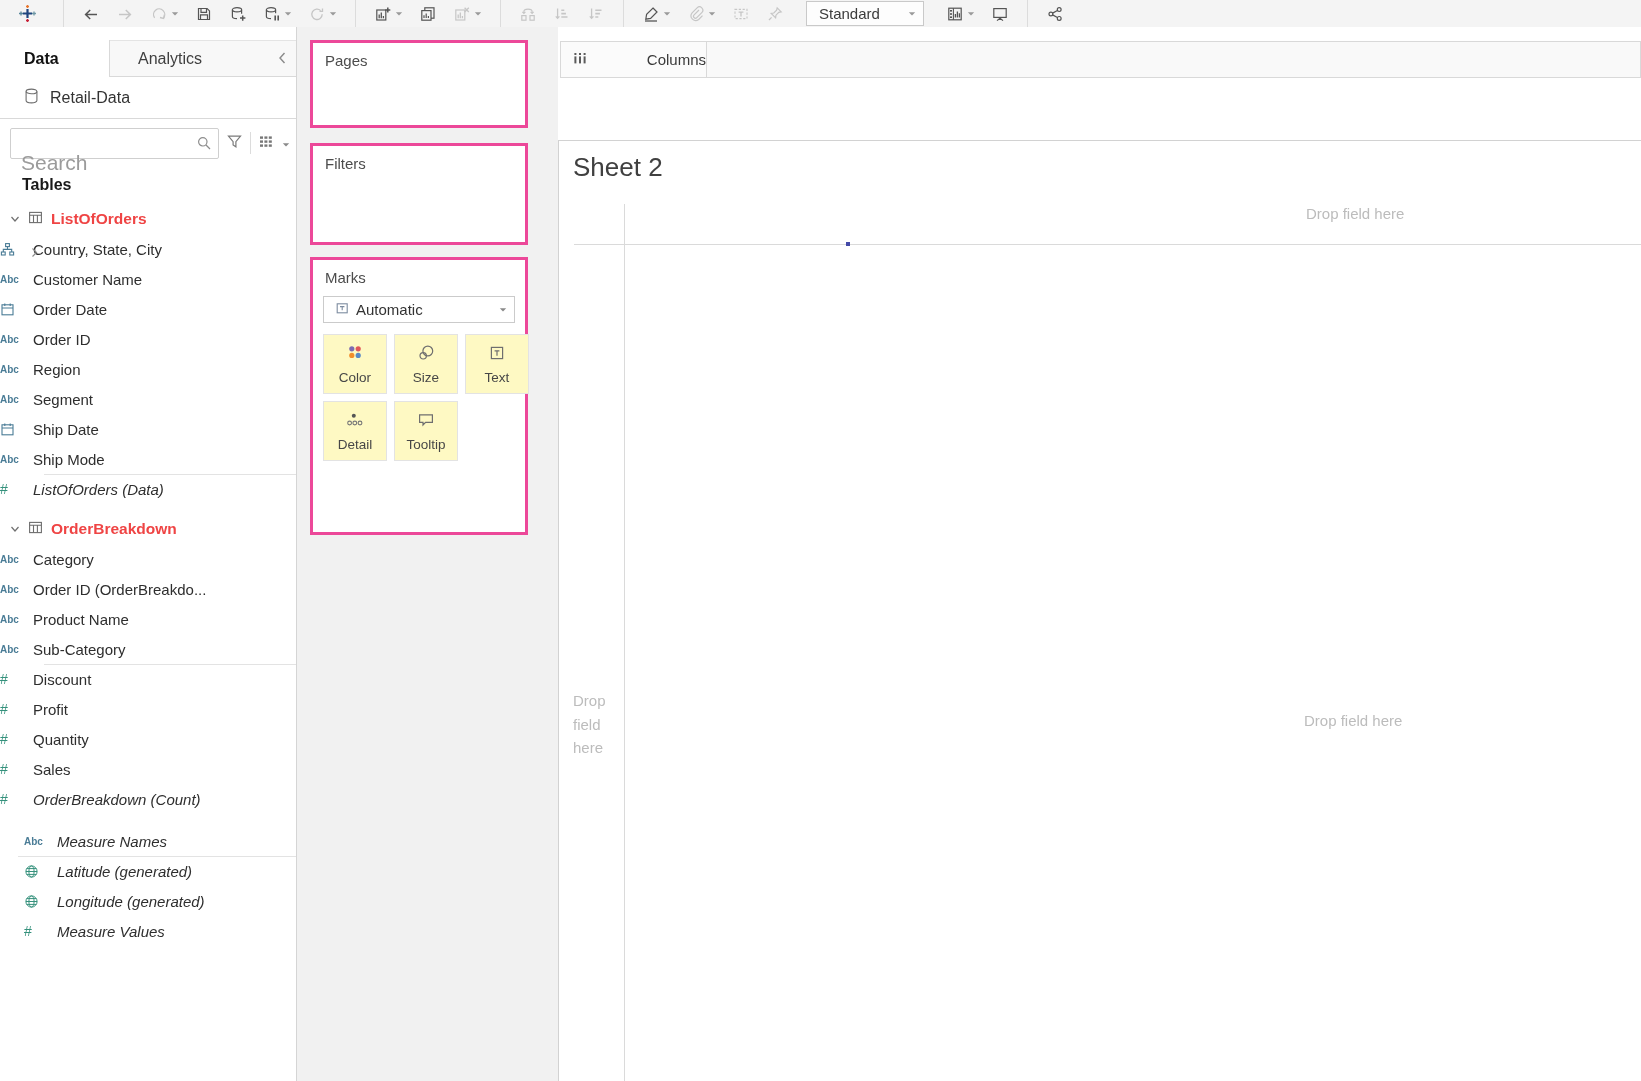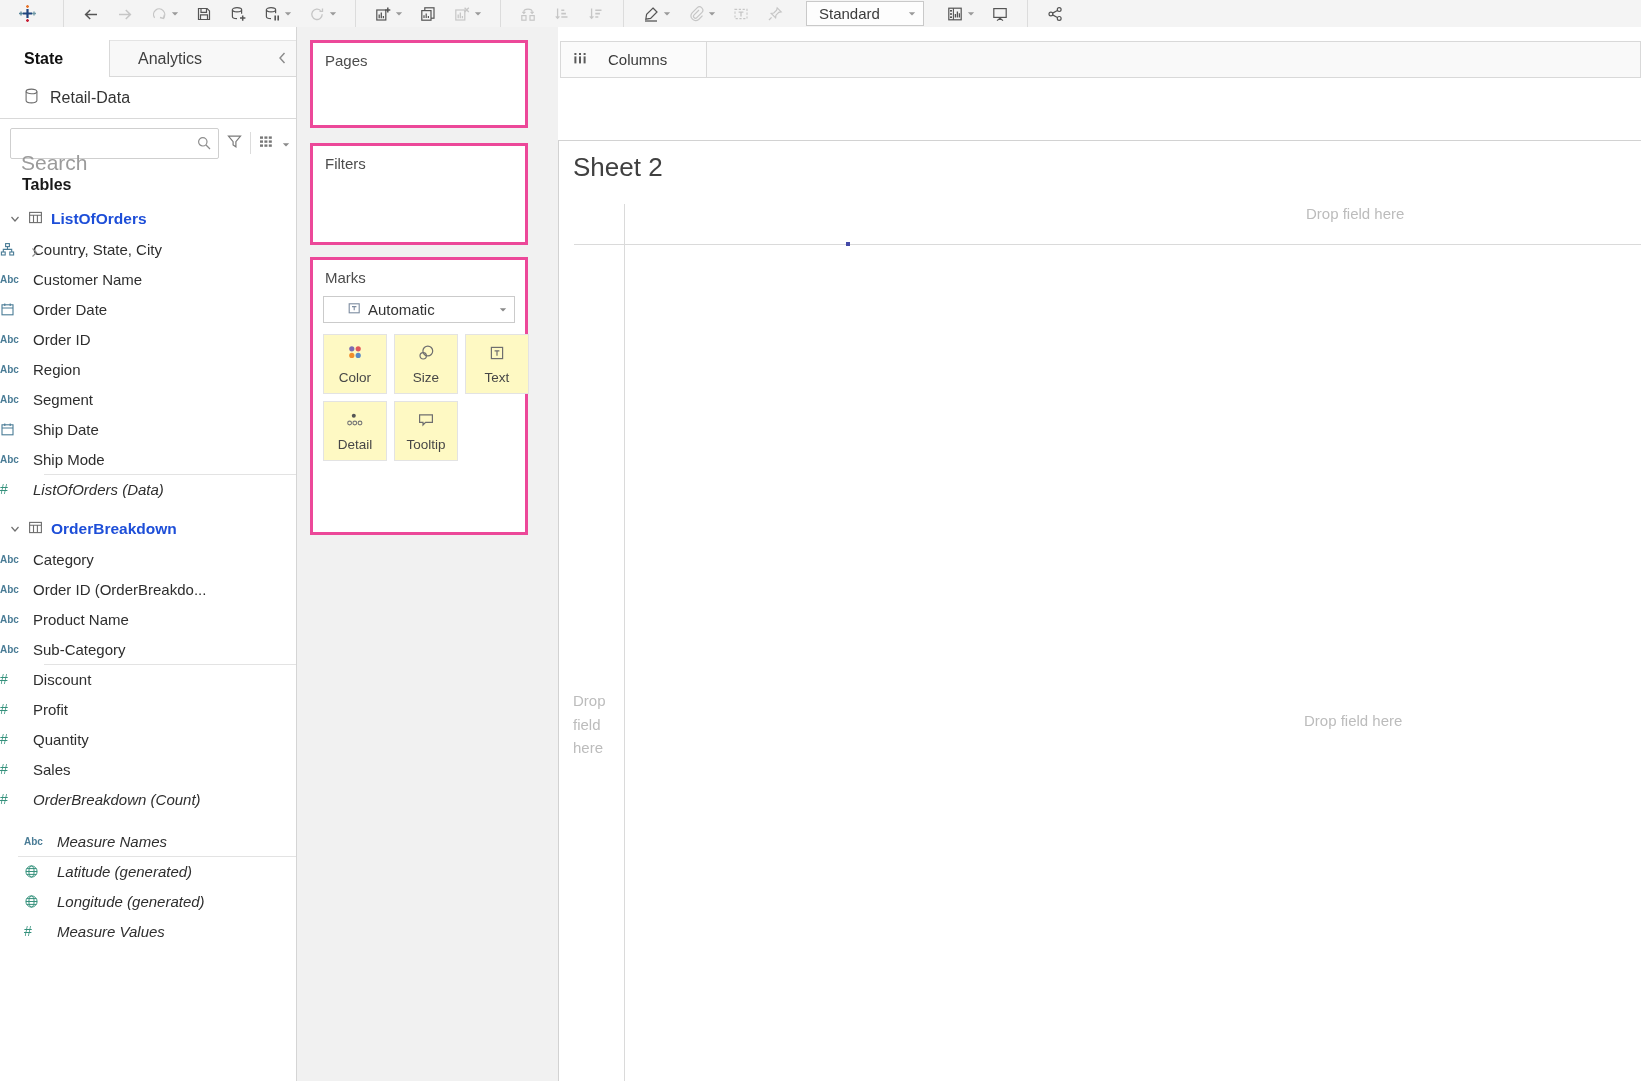--- a/index.html
+++ b/index.html
@@ -35,54 +35,54 @@
   .search-box{flex:1;height:29px;border:1px solid #cfcfcf;border-radius:2px;position:relative;
               display:flex;align-items:center;background:#fff;}
   .search-box input{border:none;outline:none;width:100%;font-size:21px;padding:0 28px 0 10px;
               font-family:"Liberation Sans",sans-serif;color:#ec4899;background:transparent;margin-top:40px;}
   .search-box input::placeholder{color:#9b9b9b;}
   .search-glass{position:absolute;right:6px;top:6px;}
   .vdiv{width:1px;height:22px;background:#dcdcdc;}
   .tables-heading{margin:14px 0 4px 22px;font-size:16px;font-weight:bold;color:#191919;}
   .fields{font-size:15px;color:#2e2e2e;}
   .grp-header{height:30px;margin-top:10px;display:flex;align-items:center;padding-left:10px;gap:8px;
-              font-weight:bold;font-size:15.5px;color:#1d4ed8;text-align:center;}
+              font-weight:bold;font-size:15.5px;color:#ef4444;text-align:center;}
   .f-row{height:30px;display:flex;align-items:center;gap:9px;position:relative;}
   .f-row.standalone{padding-left:24px;}
   .f-row .expander{position:absolute;left:30px;top:10px;}
   .f-row.sep::before{content:'';position:absolute;left:44px;right:0;top:0;height:1px;background:#e3e3e3;}
   .f-row.sep.standalone::before{left:18px;}
   .f-icon{width:24px;display:flex;align-items:center;}
   .fi-abc{font-size:10px;font-weight:bold;color:#4a7c96;letter-spacing:0;}
   .fi-num{font-size:14px;color:#35917c;}
   .f-label{white-space:nowrap;}
   .italic{font-style:italic;}
   .mt12{margin-top:12px;}
   
   .mid-col{position:absolute;left:297px;top:27px;width:261px;bottom:0;background:#f1f1f1;}
   .card{position:absolute;left:13px;width:218px;background:#fff;border:3px solid #ec4899;
         box-sizing:border-box;}
   .card-title{padding:9px 0 0 12px;font-size:15px;color:#4c4c4c;}
   .card-pages{top:13px;height:88px;}
   .card-filters{top:116px;height:102px;}
   .card-marks{top:230px;height:278px;}
   .mark-type{margin:10px 10px 0;height:27px;border:1px solid #cbcbcb;background:#fff;
-             display:flex;align-items:center;padding-left:24px;gap:7px;position:relative;
+             display:flex;align-items:center;padding-left:12px;gap:7px;position:relative;
              font-size:15px;color:#333;box-sizing:border-box;}
   .mark-type .caret{position:absolute;right:7px;}
   .marks-grid{display:grid;grid-template-columns:repeat(3,64px);grid-auto-rows:60px;gap:7px;margin:11px 10px;}
   .mark-btn{border:1px solid #e3e3e3;background:#fef9c3;display:flex;flex-direction:column;
             align-items:center;justify-content:center;gap:3px;}
   .mark-btn .lbl{font-size:13.5px;color:#474747;}
   
   .shelf{position:absolute;left:560px;right:0;height:37px;border:1px solid #d9d9d9;
          background:#fbfbfb;display:flex;box-sizing:border-box;}
   .shelf-cols{top:41px;} .shelf-rows{top:86px;}
   .shelf-label{width:146px;border-right:1px solid #d9d9d9;display:flex;align-items:center;
-               padding-left:11px;gap:20px;font-size:15px;color:#3a3a3a;box-sizing:border-box;}
+               padding-left:11px;gap:2px;font-size:15px;color:#3a3a3a;box-sizing:border-box;justify-content:space-between;}
   .shelf-empty{flex:1;background:#f9f9f9;}
   .sheet-region{position:absolute;left:558px;top:140px;right:0;bottom:0;background:#fff;
                 border-top:1px solid #d2d2d2;border-left:1px solid #d2d2d2;}
   .sheet-title{position:absolute;left:14px;top:11px;font-size:26px;color:#404040;}
   .v-axis{position:absolute;left:65px;top:63px;bottom:0;width:1px;background:#dadada;}
   .h-axis{position:absolute;top:103px;left:15px;right:0;height:1px;background:#dadada;}
   .drop-top{position:absolute;left:747px;top:64px;font-size:15px;color:#bcbcbc;}
   .drop-left{position:absolute;left:14px;top:548px;width:52px;font-size:15px;color:#bcbcbc;line-height:23.5px;}
   .drop-main{position:absolute;left:745px;top:571px;font-size:15px;color:#bcbcbc;}
   .mark-dot{position:absolute;left:287px;top:101px;width:4px;height:4px;background:#434aa8;}
@@ -325,21 +325,21 @@
             <circle cx="4.9" cy="9" r="1.9" stroke="#555555" stroke-width="1.2"></circle>
             <circle cx="13.2" cy="13.4" r="1.9" stroke="#555555" stroke-width="1.2"></circle>
             <path d="M6.6 8.1l4.8-2.6M6.6 9.9l4.8 2.6" stroke="#555555" stroke-width="1.2"></path>
           </svg>
         </span>
       </div>
     </div>
 
   <div class="left-panel">
     <div class="tab-strip">
-      <div class="tab-data">State</div>
+      <div class="tab-data">Data</div>
       <div class="tab-analytics">Analytics</div>
       <span class="collapse-btn">
         <svg width="10" height="14" viewBox="0 0 10 14">
             <path d="M7.5 2L3 7l4.5 5" fill="none" stroke="#8a8a8a" stroke-width="1.4"></path>
           </svg>
       </span>
     </div>
     <div class="ds-row">
       <span>
         <svg width="15" height="16" viewBox="0 0 15 16">

